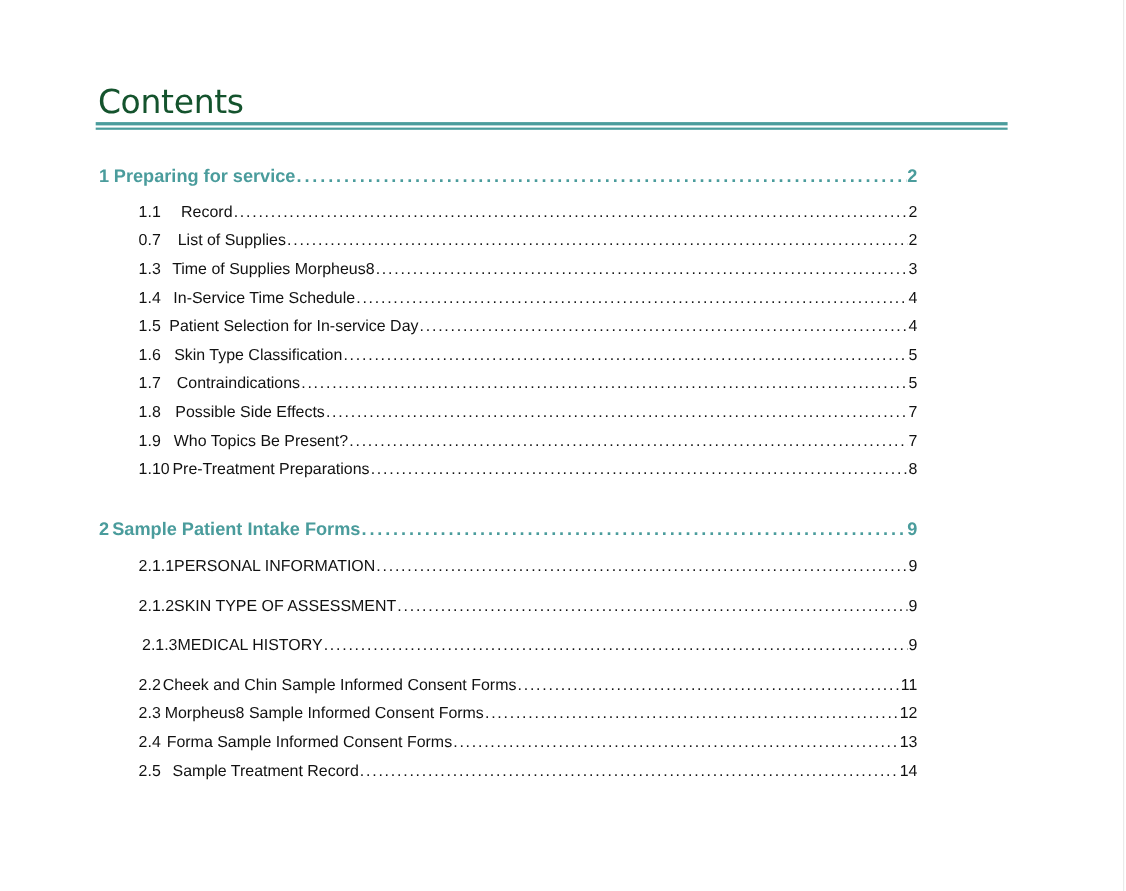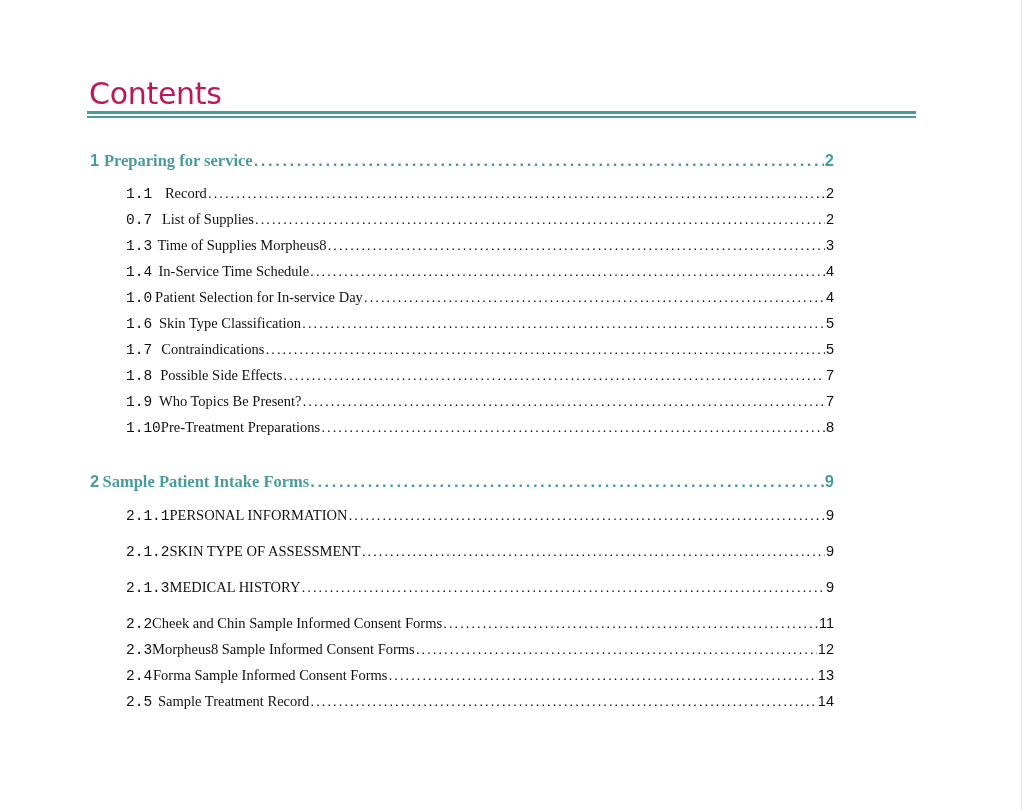--- a/index.html
+++ b/index.html
@@ -2,33 +2,33 @@
 <html><head>
 <meta charset="utf-8">
 <style>
   html, body { margin: 0; padding: 0; }
   body {
     width: 1024px; height: 810px; background: #ffffff; position: relative; overflow: hidden;
     font-family: "Liberation Sans", sans-serif; color: #111;
   }
   .right-edge { position: absolute; left: 1021px; top: 0; width: 1px; height: 810px; background: #e8e8e8; }
   .title {
-    position: absolute; left: 89px; top: 56px; font-size: 30px; color: #be185d;
+    position: absolute; left: 89px; top: 56px; font-size: 30px; color: #14532d;
     font-family: "DejaVu Sans", sans-serif; font-weight: normal; letter-spacing: -0.3px;
   }
   .rule-top { position: absolute; left: 87px; top: 111px; width: 829px; height: 3px; background: #4a9c9c; }
   .rule-bot { position: absolute; left: 87px; top: 116px; width: 829px; height: 2px; background: #4a9c9c; }
 
   .row { position: absolute; display: flex; align-items: baseline; white-space: nowrap; }
   .h1 { left: 90px; width: 744px; font-size: 16.5px; font-weight: bold; color: #4a9c9c; }
   .h1 .num { width: 35px; }
   .h2 { left: 126px; width: 708px; font-size: 14.5px; color: #111; }
-  .h2 .num { width: 71px; font-family: Liberation Mono, monospace; }
+  .h2 .num { width: 71px; }
   .h3 .num { width: 75px; text-align: right; }
-  .label { flex: 0 0 auto; font-family: Liberation Serif, serif; }
+  .label { flex: 0 0 auto; }
   .leader { flex: 1 1 auto; overflow: hidden; margin: 0 1px; letter-spacing: 1.6px; }
   .leader::before { content: "........................................................................................................................................................................................................"; }
   .h1 .leader { letter-spacing: 2.6px; }
   .page { flex: 0 0 auto; text-align: right; }
 </style>
 </head>
 <body>
 
 <div class="right-edge"></div>
 
@@ -61,21 +61,21 @@
   <span class="leader"></span>
   <span class="page">3</span>
 </div>
 <div class="row h2" style="top:263px">
   <span class="num">1.4</span>
   <span class="label">In-Service Time Schedule</span>
   <span class="leader"></span>
   <span class="page">4</span>
 </div>
 <div class="row h2" style="top:289px">
-  <span class="num">1.0</span>
+  <span class="num">1.5</span>
   <span class="label">Patient Selection for In-service Day</span>
   <span class="leader"></span>
   <span class="page">4</span>
 </div>
 <div class="row h2" style="top:315px">
   <span class="num">1.6</span>
   <span class="label">Skin Type Classification</span>
   <span class="leader"></span>
   <span class="page">5</span>
 </div>

